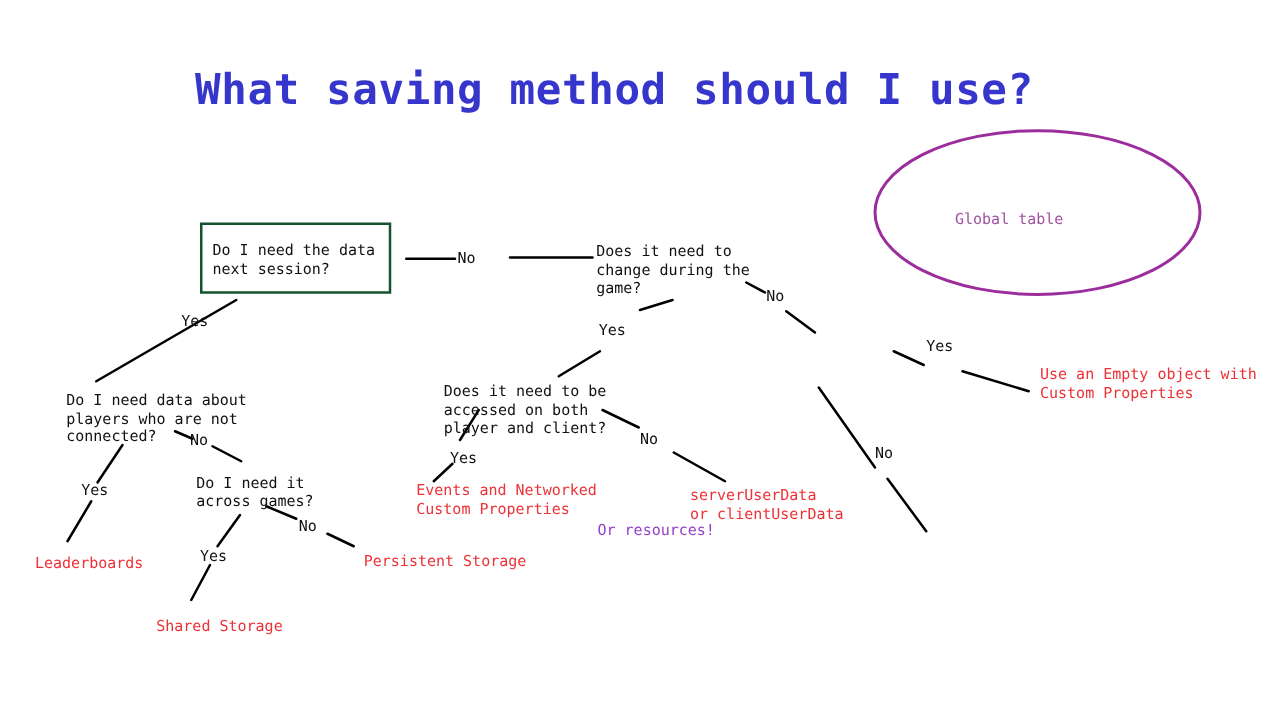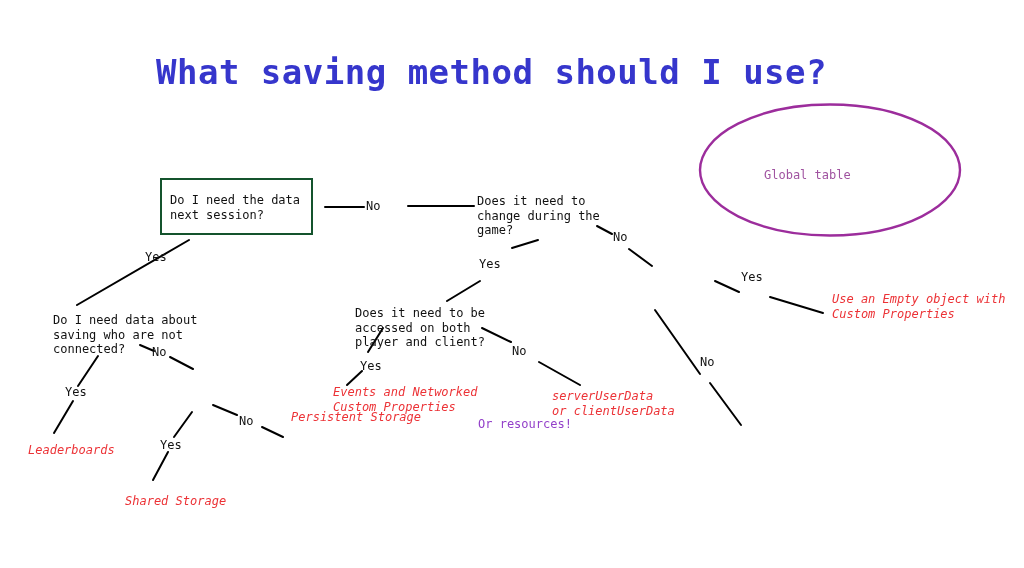--- a/index.html
+++ b/index.html
@@ -10,21 +10,21 @@
   }
   .title{
     position:absolute;left:156px;top:52px;
     font-size:34px;font-weight:bold;letter-spacing:0.5px;
     color:var(--title,#3636cc);white-space:pre;
   }
   .t{
     position:absolute;font-size:12px;line-height:14.5px;
     color:#111111;white-space:pre;letter-spacing:0;
   }
-  .result{color:var(--result,#ec3236);font-style:italic;}
+  .result{color:var(--result,#ec3236);}
   .note{color:var(--note,#9340c9);margin-left:44px;}
   .gtext{color:var(--gtext,#a053a0);margin-top:28px;}
   .qbox{
     position:absolute;left:160px;top:178px;width:153px;height:57px;
     border:2px solid #14532d;box-sizing:border-box;
     padding:13px 0 0 8px;
   }
   svg.edges{position:absolute;left:0;top:0;}
   svg.edges line{stroke:#000000;stroke-width:2;stroke-linecap:round;}
 </style>
@@ -80,39 +80,41 @@
 next session?</div>
   </div>
 
   <div class="t" style="left:355px;top:306px">Does it need to be
 accessed on both
 player and client?</div>
   <div class="t" style="left:477px;top:194px">Does it need to
 change during the
 game?</div>
   <div class="t" style="left:53px;top:313px">Do I need data about
-saving who are not
+players who are not
 connected?</div>
+  <div class="t" style="left:157px;top:379px">Do I need it
+across games?</div>
 
   <div class="t" style="left:145px;top:250px">Yes</div>
   <div class="t" style="left:366px;top:199px">No</div>
   <div class="t" style="left:479px;top:257px">Yes</div>
   <div class="t" style="left:613px;top:230px">No</div>
   <div class="t" style="left:360px;top:359px">Yes</div>
   <div class="t" style="left:512px;top:344px">No</div>
   <div class="t" style="left:741px;top:270px">Yes</div>
   <div class="t" style="left:700px;top:355px">No</div>
   <div class="t" style="left:65px;top:385px">Yes</div>
   <div class="t" style="left:152px;top:345px">No</div>
   <div class="t" style="left:160px;top:438px">Yes</div>
   <div class="t" style="left:239px;top:414px">No</div>
 
   <div class="t result" style="left:28px;top:443px">Leaderboards</div>
   <div class="t result" style="left:125px;top:494px">Shared Storage</div>
-  <div class="t result" style="left:291px;top:410px">Persistent Storage</div>
+  <div class="t result" style="left:291px;top:442px">Persistent Storage</div>
   <div class="t result" style="left:333px;top:385px">Events and Networked
 Custom Properties</div>
   <div class="t result" style="left:552px;top:389px">serverUserData
 or clientUserData</div>
   <div class="t result" style="left:832px;top:292px">Use an Empty object with
 Custom Properties</div>
 
   <div class="t note" style="left:434px;top:417px">Or resources!</div>
   <div class="t gtext" style="left:764px;top:140px">Global table</div>
 

